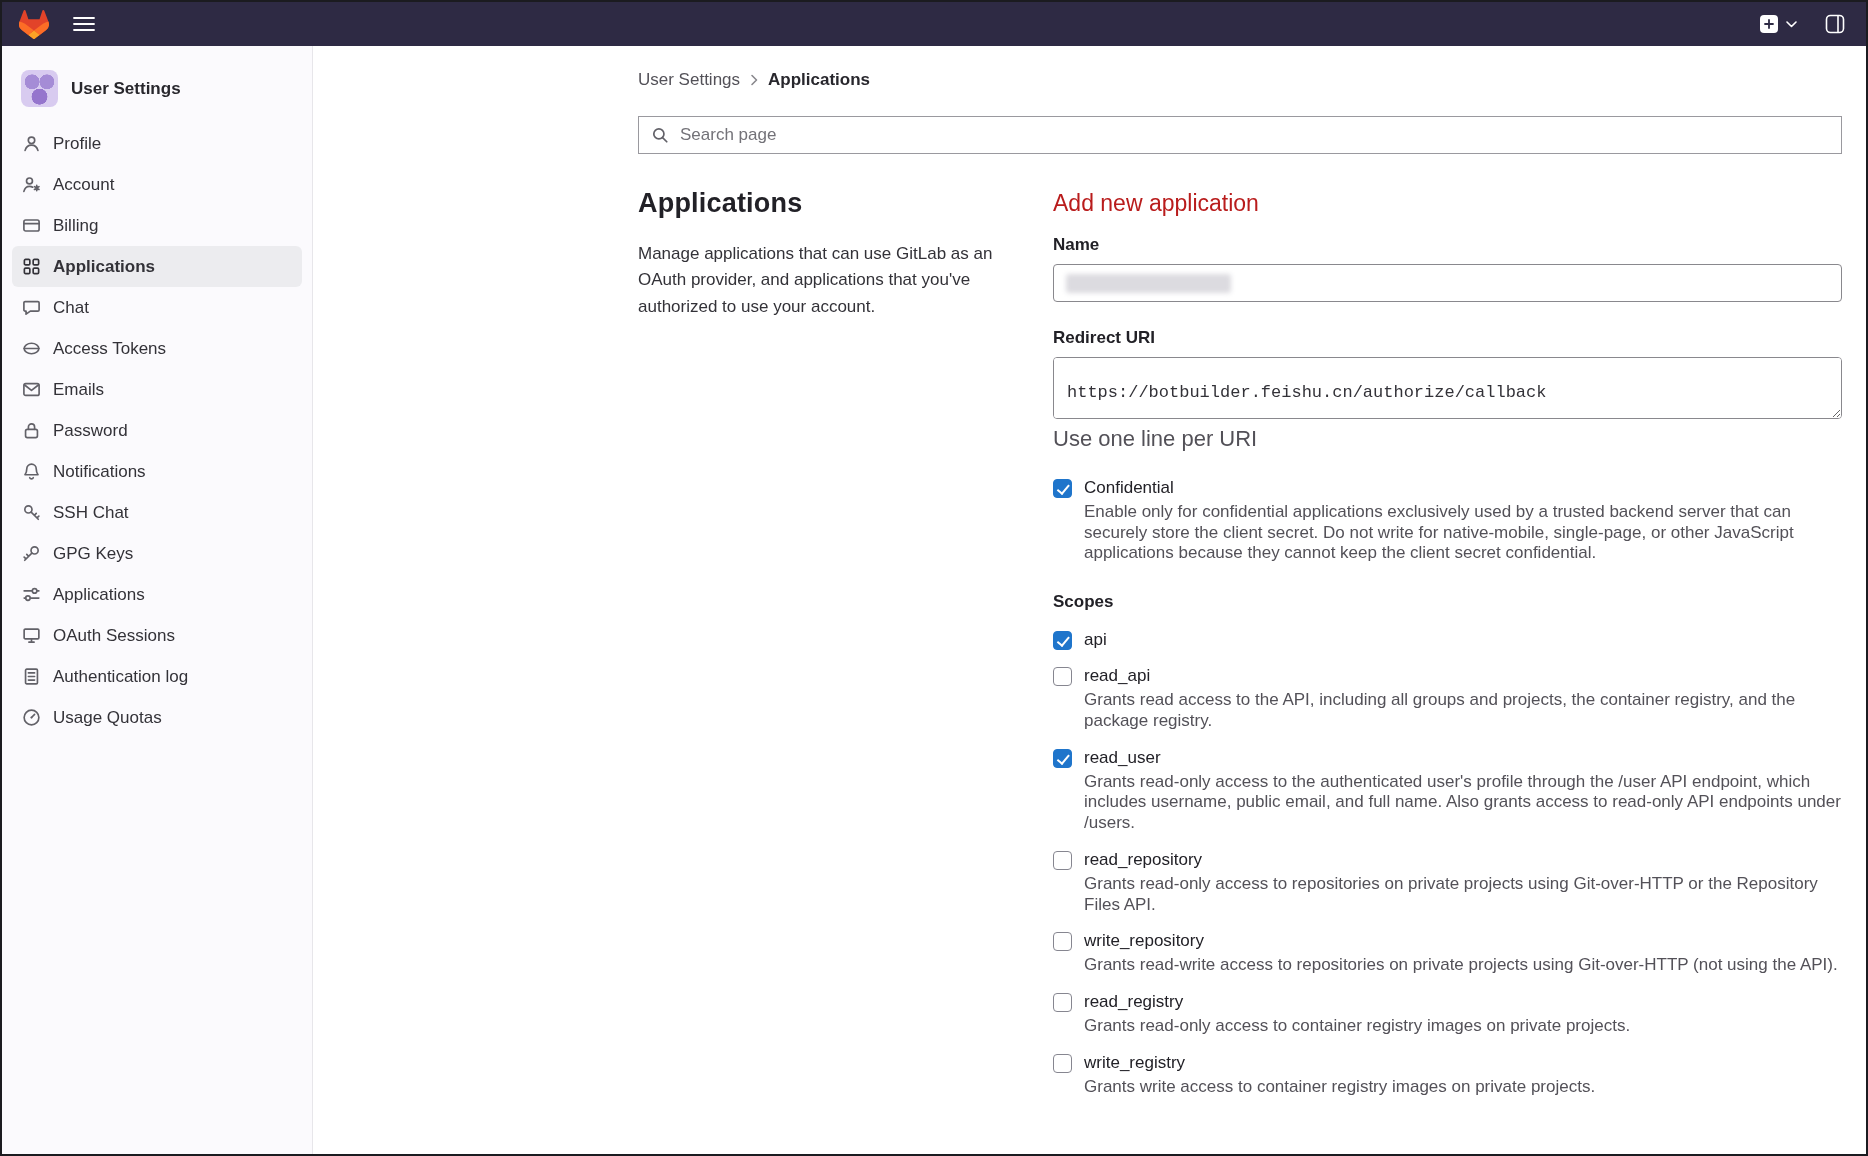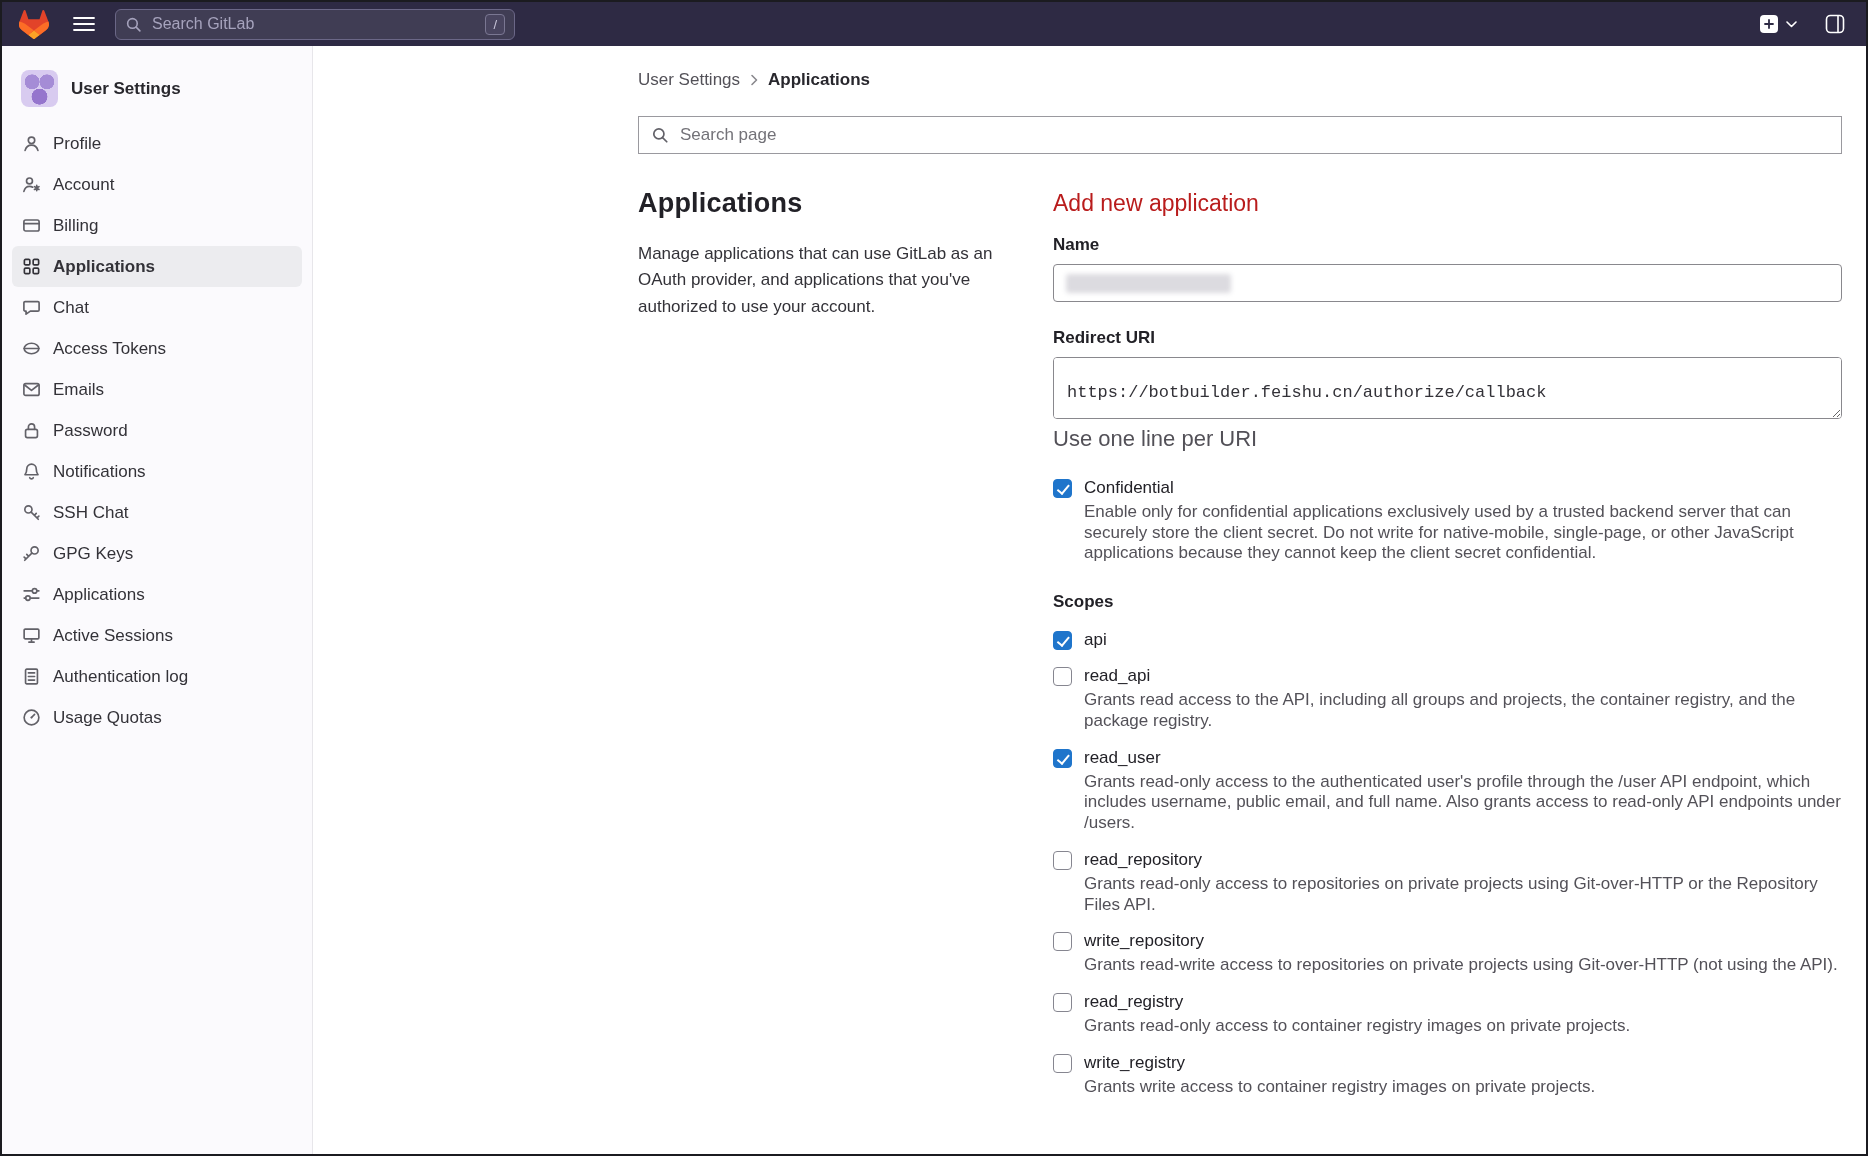--- a/index.html
+++ b/index.html
@@ -92,30 +92,20 @@
     <button class="hamburger">
       <svg width="22" height="16" viewBox="0 0 22 16">
           <g stroke="#fff" stroke-width="1.8" stroke-linecap="round">
             <line x1="1" y1="2" x2="21" y2="2"></line>
             <line x1="1" y1="8" x2="21" y2="8"></line>
             <line x1="1" y1="14" x2="21" y2="14"></line>
           </g>
         </svg>
     </button>
 
-    <div class="nav-search">
-      <span style="display:flex;">
-        <svg width="17" height="17" viewBox="0 0 16 16" fill="none" stroke="#a6a3bd" stroke-width="1.5" stroke-linecap="round">
-            <circle cx="7" cy="7" r="4.5"></circle>
-            <line x1="10.5" y1="10.5" x2="14" y2="14"></line>
-          </svg>
-      </span>
-      <input type="text" placeholder="Search GitLab" style="">
-      <span class="slash-key">/</span>
-    </div>
 
     <div class="navbar-right">
       <span class="nav-icon-group">
         <svg width="20" height="20" viewBox="0 0 20 20">
             <rect x="1" y="1" width="18" height="18" rx="4" fill="#fff"></rect>
             <path d="M10 6v8M6 10h8" stroke="#2e2a44" stroke-width="1.8" stroke-linecap="round"></path>
           </svg>
         <svg width="11" height="7" viewBox="0 0 11 7">
             <path d="M1 1l4.5 4.5L10 1" stroke="#fff" stroke-width="1.6" fill="none" stroke-linecap="round" stroke-linejoin="round"></path>
           </svg>
@@ -248,21 +238,21 @@
             </span>
           <span>Applications</span>
         </li>
         <li class="sidebar-item">
           <span class="s-icon">
               <svg width="19" height="19" viewBox="0 0 16 16" fill="none" stroke="currentColor" stroke-width="1.4" stroke-linecap="round" stroke-linejoin="round">
                 <rect x="1.8" y="2.6" width="12.4" height="8.2" rx="1"></rect>
                 <path d="M5.8 13.6h4.4M8 10.8v2.8"></path>
               </svg>
             </span>
-          <span>Active Sessions</span>
+          <span>OAuth Sessions</span>
         </li>
         <li class="sidebar-item">
           <span class="s-icon">
               <svg width="19" height="19" viewBox="0 0 16 16" fill="none" stroke="currentColor" stroke-width="1.4" stroke-linecap="round" stroke-linejoin="round">
                 <rect x="3" y="1.8" width="10" height="12.4" rx="1"></rect>
                 <path d="M5.4 5h5.2M5.4 8h5.2M5.4 11h5.2"></path>
               </svg>
             </span>
           <span>Authentication log</span>
         </li>

